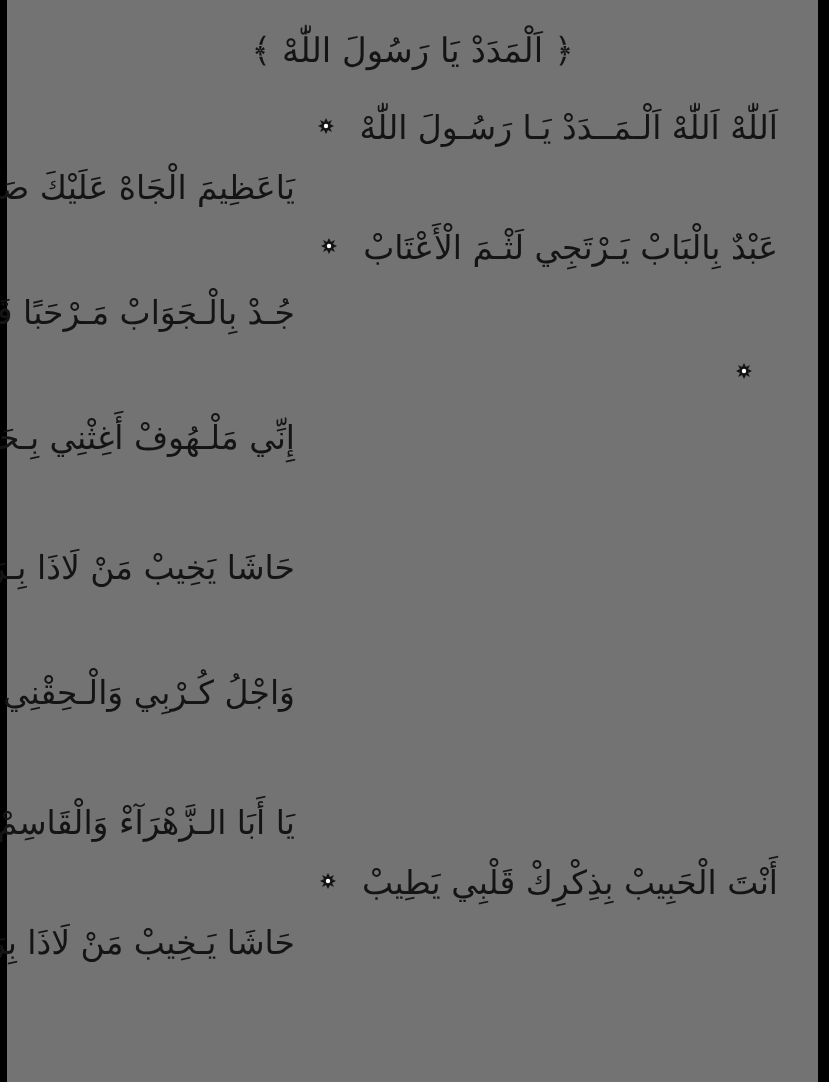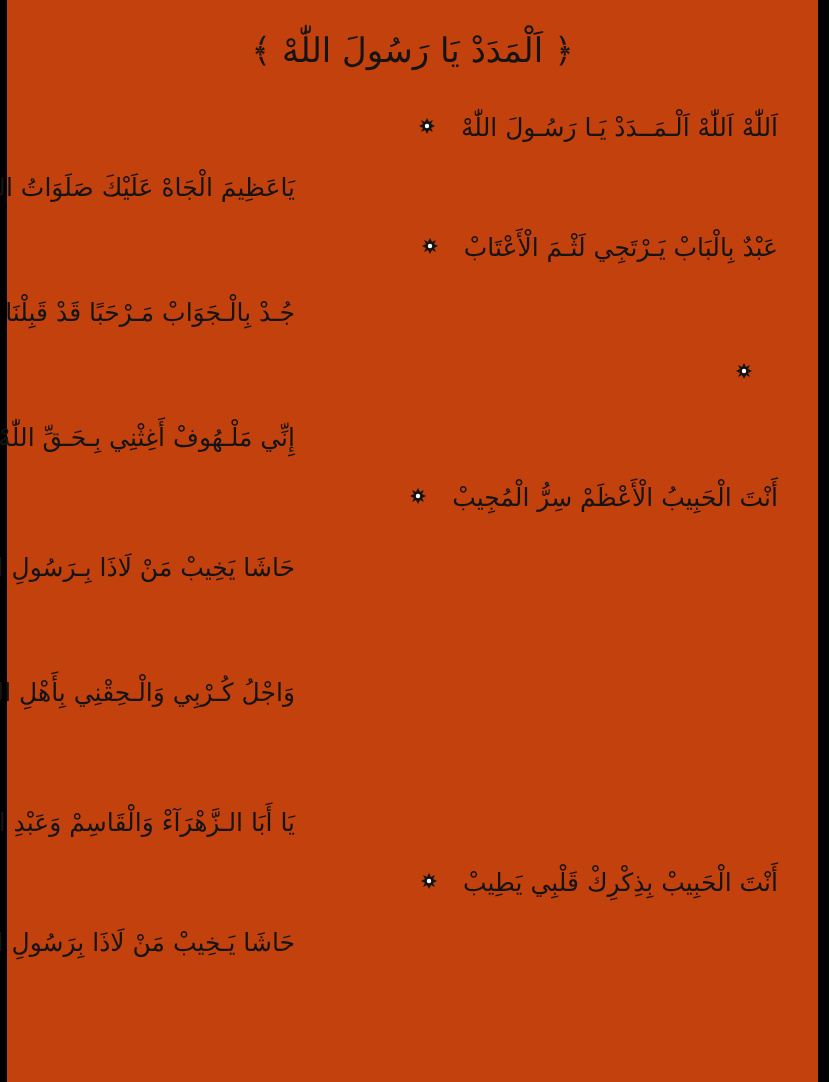--- a/index.html
+++ b/index.html
@@ -4,30 +4,30 @@
 <style>
   html, body { margin: 0; padding: 0; }
   body {
     width: 829px; height: 1082px; overflow: hidden;
     background: #000;
     font-family: "DejaVu Serif", "Liberation Serif", serif;
   }
   .page {
     position: absolute; left: 7px; top: 0;
     width: 811px; height: 1082px;
-    background: #c2410c;
+    background: #737373;
   }
   .title {
     position: absolute; top: 22px; left: 0; width: 811px;
     text-align: center; direction: rtl;
     font-size: 34px; color: #141414; line-height: 56px;
   }
   .line {
     position: absolute; direction: rtl; white-space: nowrap;
-    font-size: 25px; color: #141414; line-height: 56px;
+    font-size: 33px; color: #141414; line-height: 56px;
     text-align: center;
   }
   .line.first { right: 40px; }
   .line.second { right: 523px; }
   .orn {
     display: inline-block; width: 16px; height: 16px;
     margin-right: 26px; vertical-align: middle;
     position: relative; top: -4px;
   }
 </style>
@@ -48,24 +48,20 @@
         <circle cx="8" cy="8" r="2.2" fill="#fdfdfd"></circle>
       </svg></div>
   <div class="line second" style="top:285px">جُـدْ بِالْـجَوَابْ مَـرْحَبًا قَدْ قَبِلْنَا</div>
 
   <div class="line first" style="top:345px"><svg class="orn" viewBox="0 0 16 16">
         <polygon points="8,0 10,4 14,2 12,6 16,8 12,10 14,14 10,12 8,16 6,12 2,14 4,10 0,8 4,6 2,2 6,4" fill="#141414"></polygon>
         <circle cx="8" cy="8" r="2.2" fill="#fdfdfd"></circle>
       </svg></div>
   <div class="line second" style="top:410px">إِنِّي مَلْـهُوفْ أَغِثْنِي بِـحَـقِّ اللّٰهْ</div>
 
-  <div class="line first" style="top:470px"><span>أَنْتَ الْحَبِيبُ الْأَعْظَمْ سِرُّ الْمُجِيبْ</span><svg class="orn" viewBox="0 0 16 16">
-        <polygon points="8,0 10,4 14,2 12,6 16,8 12,10 14,14 10,12 8,16 6,12 2,14 4,10 0,8 4,6 2,2 6,4" fill="#141414"></polygon>
-        <circle cx="8" cy="8" r="2.2" fill="#fdfdfd"></circle>
-      </svg></div>
   <div class="line second" style="top:540px">حَاشَا يَخِيبْ مَنْ لَاذَا بِـرَسُولِ اللّٰهْ</div>
 
   <div class="line second" style="top:665px">وَاجْلُ كُـرْبِي وَالْـحِقْنِي بِأَهْلِ اللّٰهْ</div>
 
   <div class="line second" style="top:795px">يَا أَبَا الـزَّهْرَآءْ وَالْقَاسِمْ وَعَبْدِ اللّٰهْ</div>
 
   <div class="line first" style="top:855px"><span>أَنْتَ الْحَبِيبْ بِذِكْرِكْ قَلْبِي يَطِيبْ</span><svg class="orn" viewBox="0 0 16 16">
         <polygon points="8,0 10,4 14,2 12,6 16,8 12,10 14,14 10,12 8,16 6,12 2,14 4,10 0,8 4,6 2,2 6,4" fill="#141414"></polygon>
         <circle cx="8" cy="8" r="2.2" fill="#fdfdfd"></circle>
       </svg></div>

